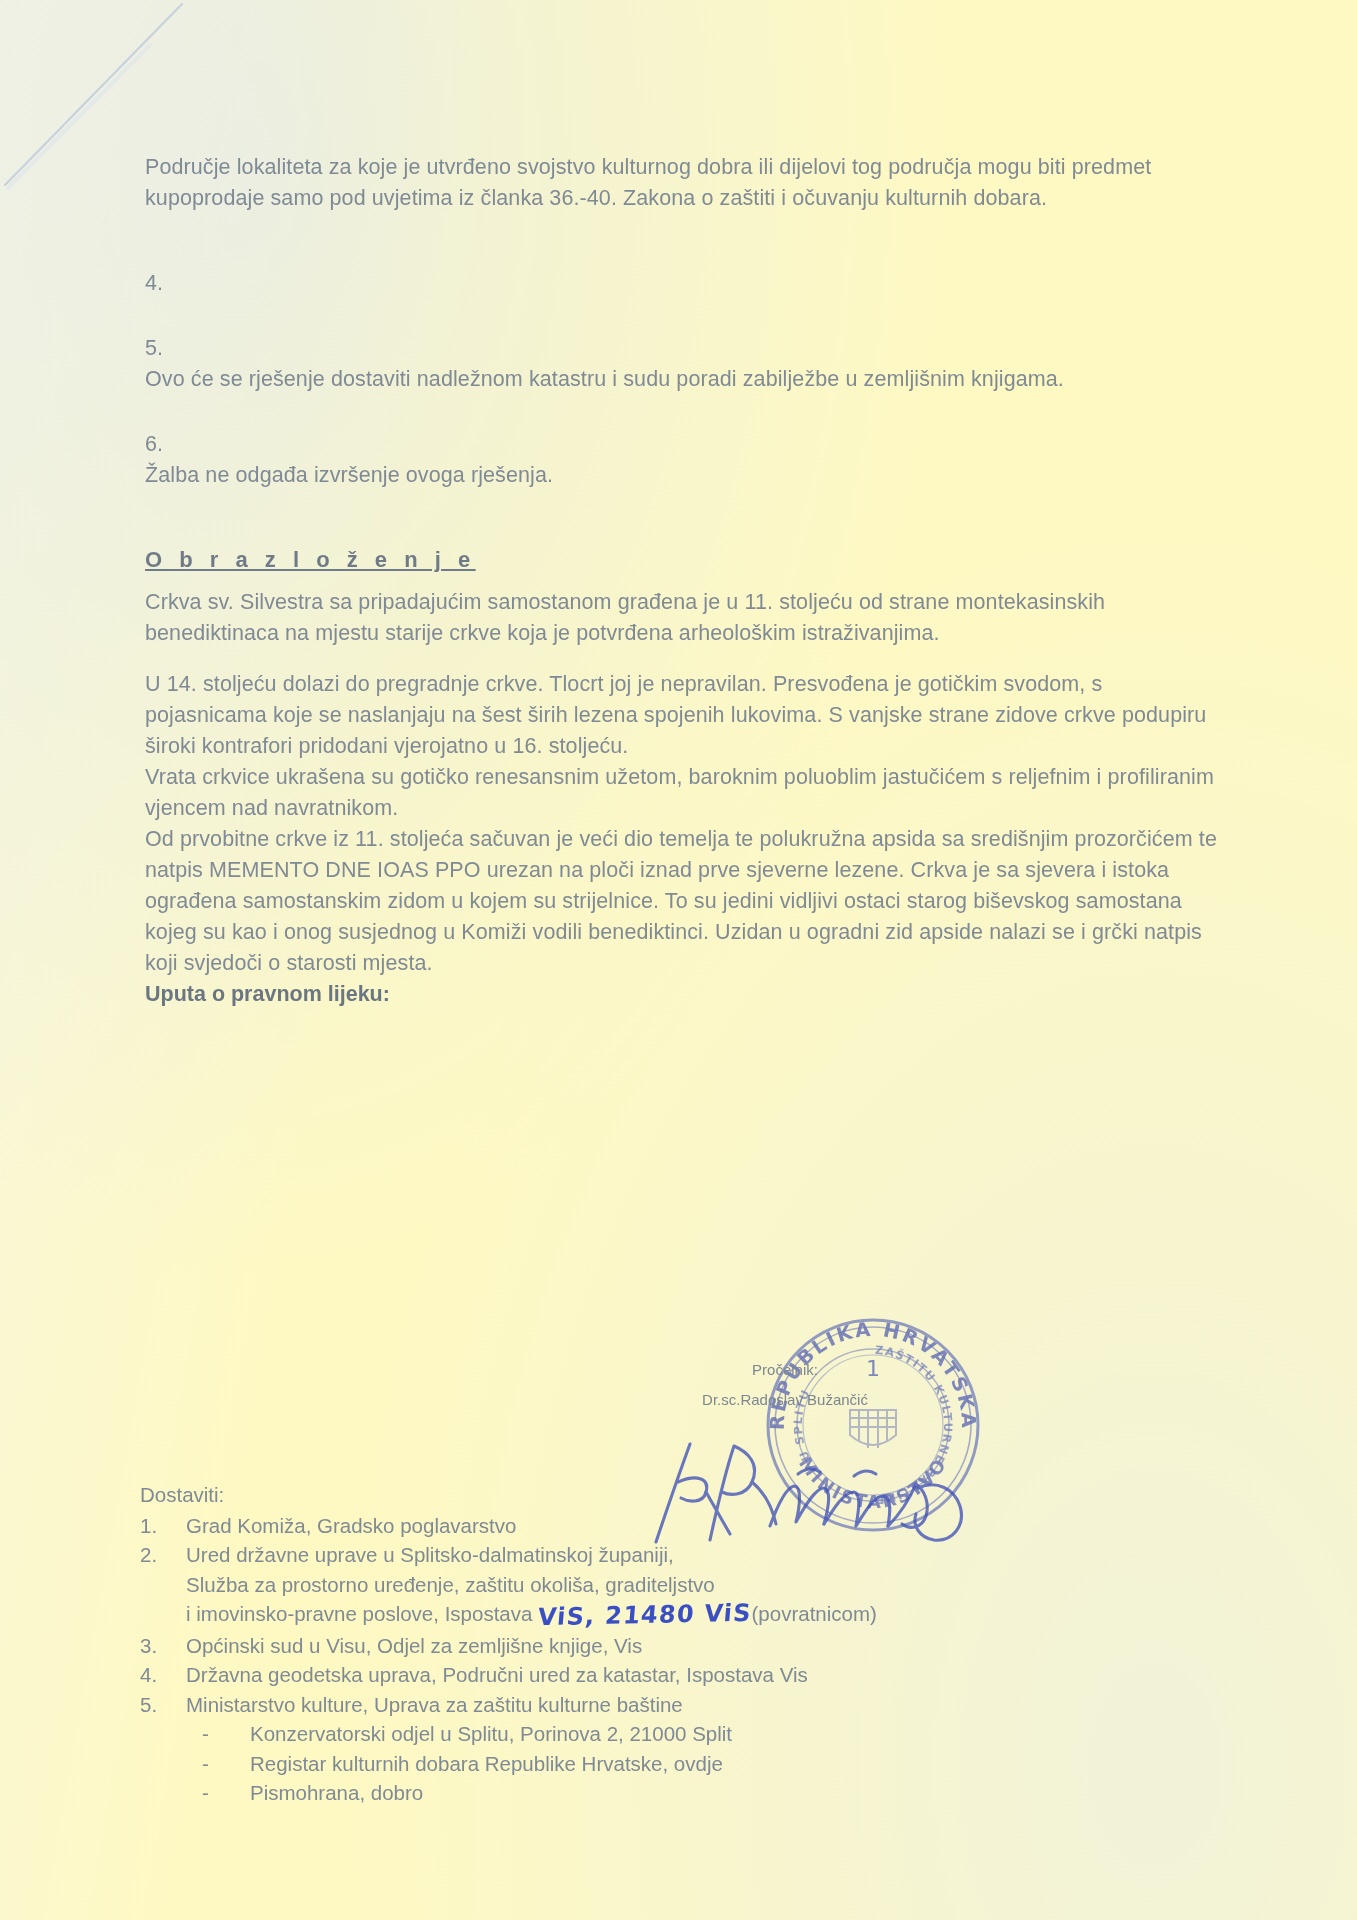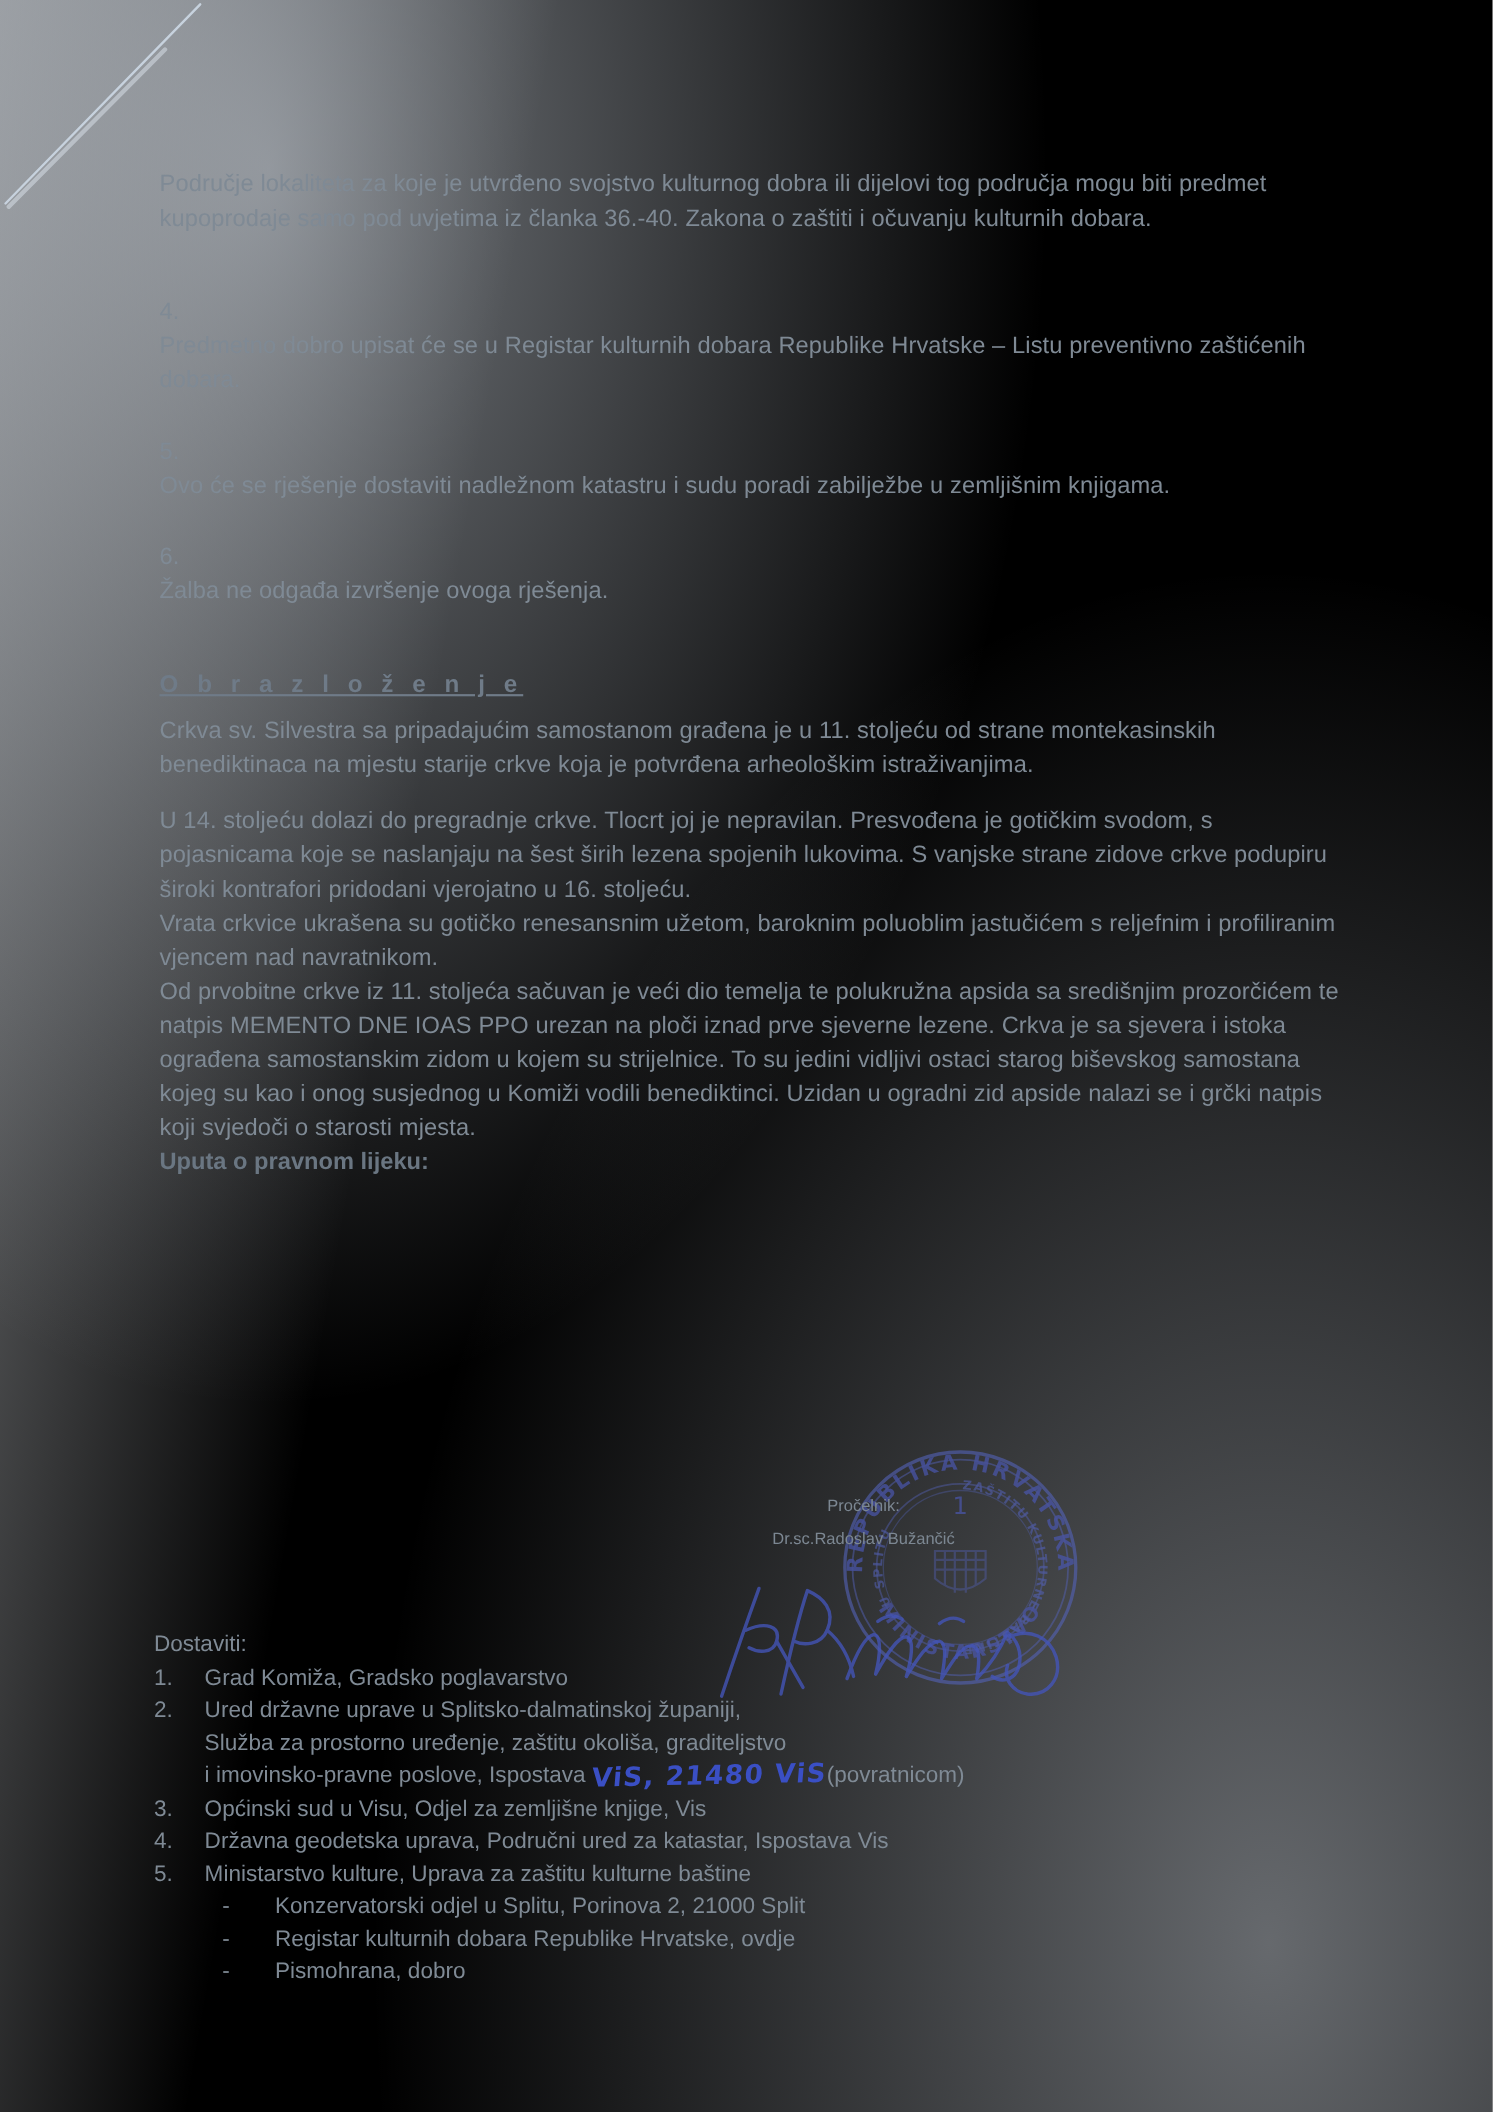--- a/index.html
+++ b/index.html
@@ -7,21 +7,21 @@
     padding: 0;
     background: #ffffff;
   }
   body {
     font-family: "Liberation Sans", sans-serif;
   }
   .page {
     position: relative;
     width: 1357px;
     height: 1920px;
-    background: #000000;
+    background: #fef9c3;
     overflow: hidden;
     color: #7d8893;
   }
 
   
   .scan-tint {
     position: absolute;
     inset: 0;
     background:
       radial-gradient(ellipse at 18% 8%, rgba(222,230,240,0.55) 0%, rgba(255,255,255,0) 45%),
@@ -184,21 +184,20 @@
 
   <div class="content">
 
     <div style="height:152px"></div>
 
     <p class="para">Područje  lokaliteta za koje je utvrđeno svojstvo kulturnog dobra ili dijelovi tog područja mogu biti predmet kupoprodaje samo pod uvjetima iz članka 36.-40. Zakona o zaštiti i očuvanju kulturnih dobara.</p>
 
     <div class="spacer-lg"></div>
 
     <p class="num">4.</p>
-    <p class="para">Predmetno dobro upisat će se u Registar kulturnih dobara Republike Hrvatske – Listu preventivno zaštićenih dobara.</p>
 
     <div class="spacer-md"></div>
 
     <p class="num">5.</p>
     <p class="para">Ovo će se rješenje dostaviti nadležnom katastru i sudu poradi zabilježbe u zemljišnim knjigama.</p>
 
     <div class="spacer-md"></div>
 
     <p class="num">6.</p>
     <p class="para">Žalba ne odgađa izvršenje ovoga rješenja.</p>

